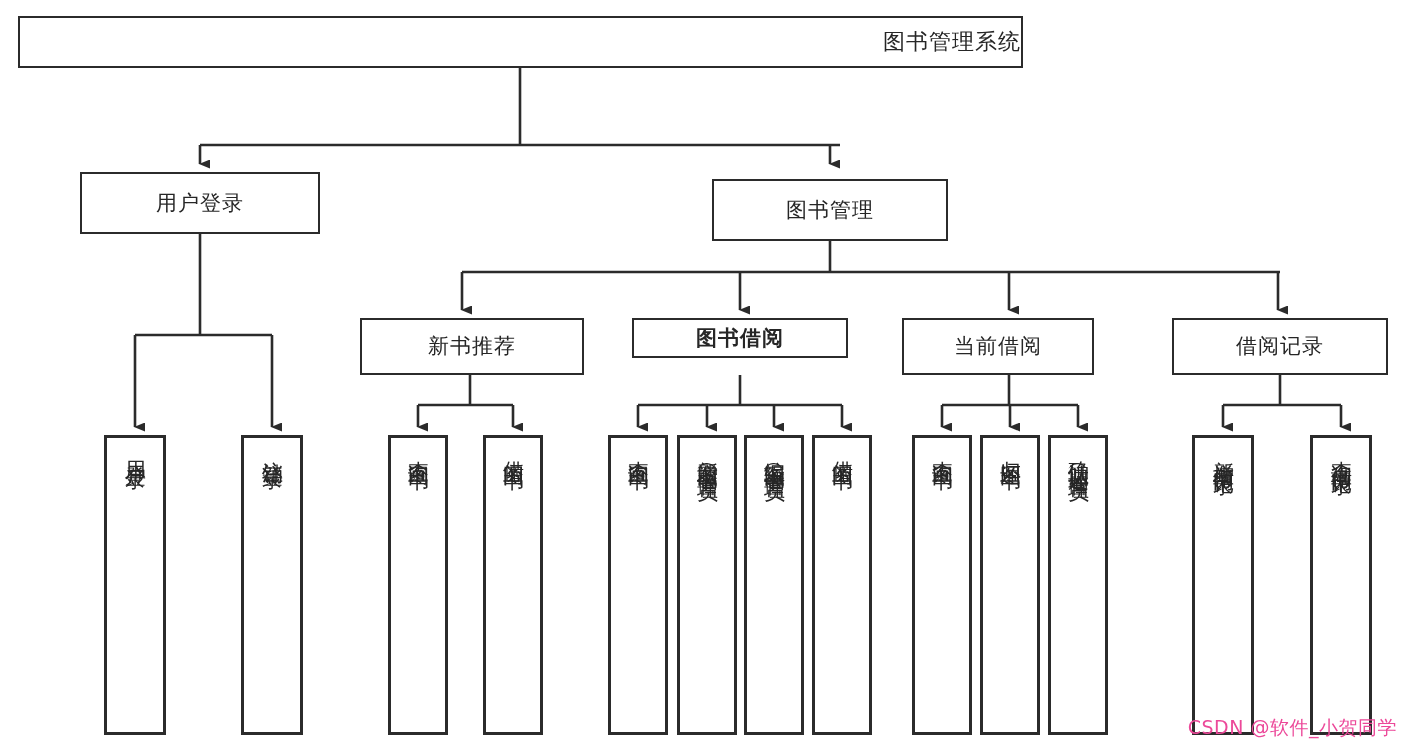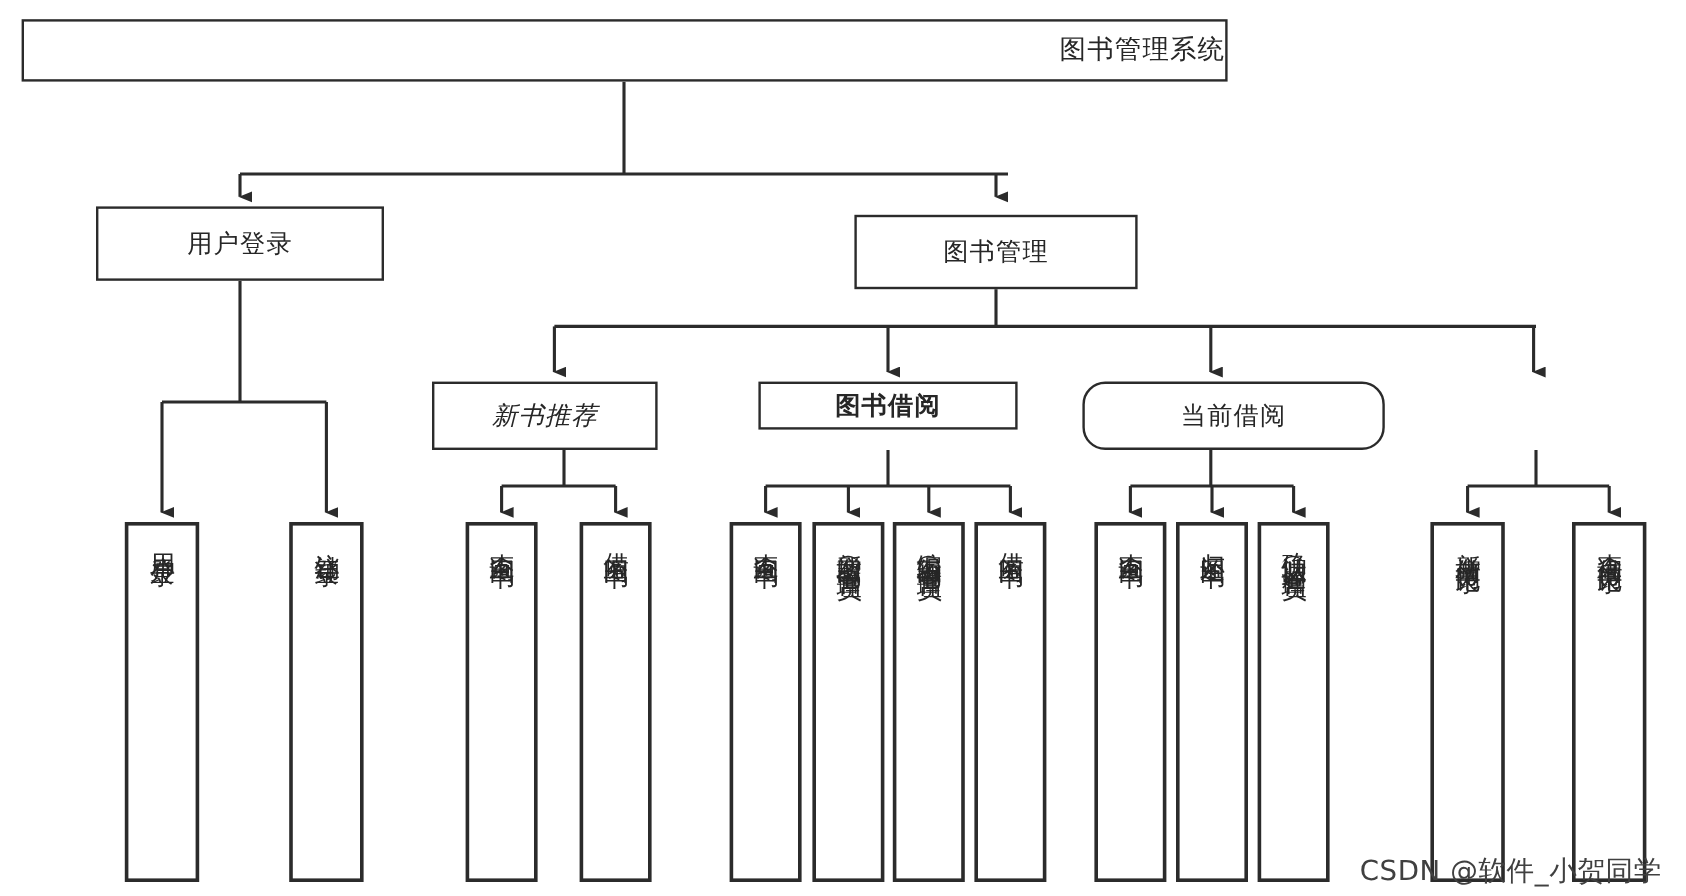--- a/index.html
+++ b/index.html
@@ -51,24 +51,24 @@
     text-orientation:upright;
     font-size:21px;
     letter-spacing:3px;
     line-height:1;
     white-space:nowrap;
     color:#262626;
   }
   .node.root .node-label{ font-size:22px; }
   .watermark{
     position:absolute;
-    right:20px;
+    right:8px;
     bottom:6px;
-    font-size:23px;
-    color:#404040;
+    font-size:19px;
+    color:#ec4899;
     letter-spacing:0.5px;
     z-index:5;
     white-space:nowrap;
     user-select:none;
   }
 </style>
 </head>
 <body>
 
 <div id="canvas">
@@ -127,28 +127,31 @@
     <span class="node-label">图书管理系统</span>
   </div>
 
   <div class="node" style="left:80px;top:172px;width:240px;height:62px;">
     <span class="node-label">用户登录</span>
   </div>
   <div class="node" style="left:712px;top:179px;width:236px;height:62px;">
     <span class="node-label">图书管理</span>
   </div>
 
-  <div class="node" style="left:360px;top:318px;width:188px;height:57px;font-style:italic;">
+  <div class="node" style="left:360px;top:318px;width:224px;height:57px;">
     <span class="node-label">新书推荐</span>
   </div>
   <div class="node" style="left:632px;top:318px;width:216px;height:40px;font-weight:bold;">
     <span class="node-label">图书借阅</span>
   </div>
-  <div class="node" style="left:902px;top:318px;width:252px;height:57px;border-radius:19px;">
+  <div class="node" style="left:902px;top:318px;width:192px;height:57px;">
     <span class="node-label">当前借阅</span>
+  </div>
+  <div class="node" style="left:1172px;top:318px;width:216px;height:57px;">
+    <span class="node-label">借阅记录</span>
   </div>
 
   <div class="node vertical" style="left:104px;top:435px;width:62px;height:300px;">
     <span class="node-label">用户登录</span>
   </div>
   <div class="node vertical" style="left:241px;top:435px;width:62px;height:300px;">
     <span class="node-label">注销登录</span>
   </div>
 
   <div class="node vertical" style="left:388px;top:435px;width:60px;height:300px;">

